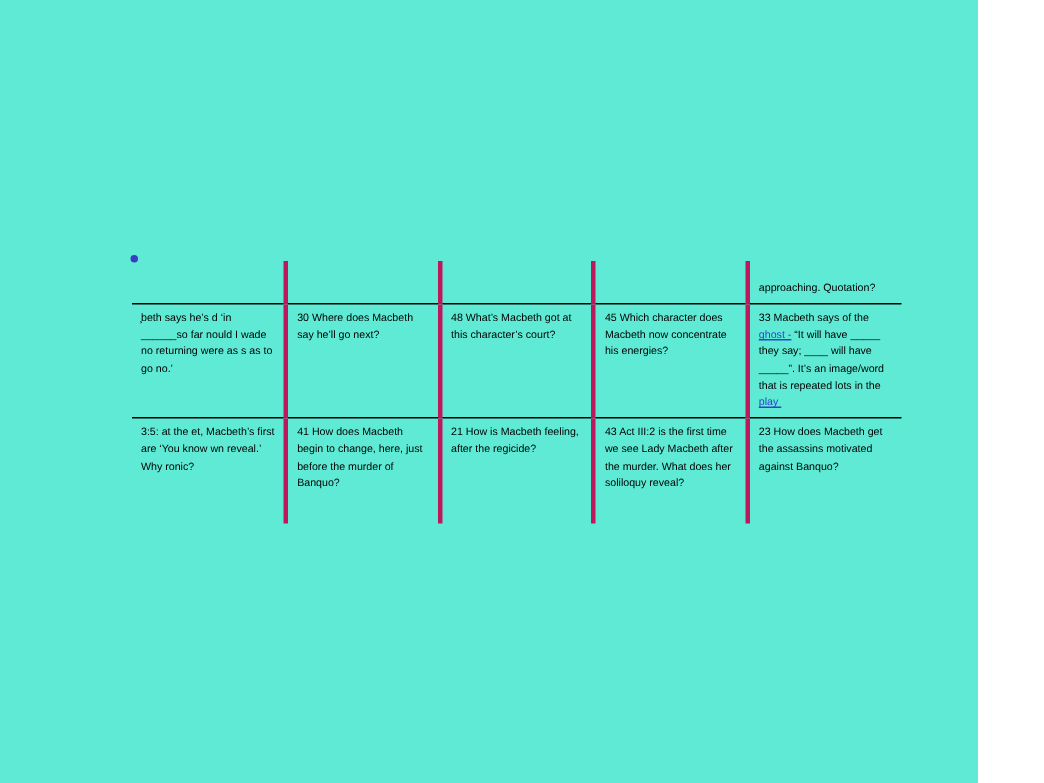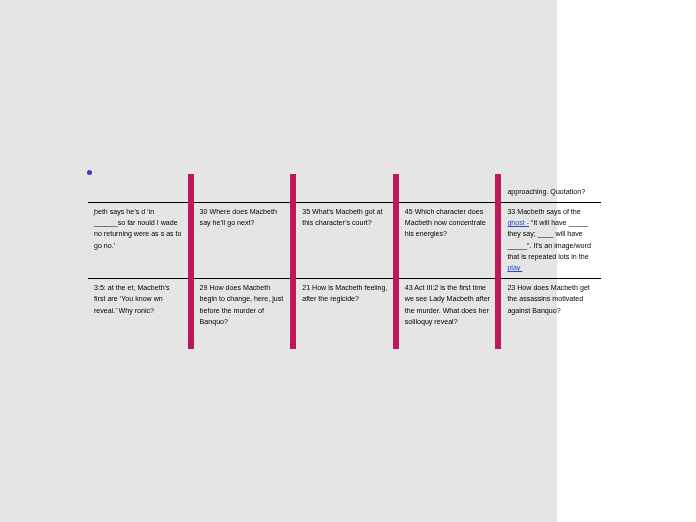--- a/index.html
+++ b/index.html
@@ -11,23 +11,23 @@
     height: 522px;
     background: #ffffff;
     font-family: "Liberation Sans", sans-serif;
     overflow: hidden;
     position: relative;
   }
 
   .slide-canvas {
     position: absolute;
     left: 0; top: 0;
-    width: 557px;
+    width: 652px;
     height: 522px;
-    background: #e5e5e5;
+    background: #5eead4;
   }
 
   
   .bullet-marker {
     position: absolute;
     left: 87px;
     top: 170px;
     width: 5px;
     height: 5px;
     border-radius: 50%;
@@ -42,21 +42,21 @@
     width: 513px;
     border-collapse: collapse;
     table-layout: fixed;
   }
   .qtable td {
     vertical-align: top;
     padding: 4px 5px 4px 6px;
     font-size: 7.1px;
     line-height: 1.58;
     color: #000000;
-    border-right: 6px solid #be185d;
+    border-right: 3px solid #be185d;
     border-bottom: 1px solid #000000;
     word-wrap: break-word;
     overflow: hidden;
   }
   .qtable tr.row-top td {
     height: 24px;
     padding-top: 0;
     vertical-align: bottom;
   }
   .qtable tr.row-mid td { height: 64px; }
@@ -105,36 +105,36 @@
       </tr>
 
       <tr class="row-mid">
         <td class="col-first">
           <span class="cell-text">̧beth says he’s d ‘in ______so far nould I wade no returning were as s as to go no.’</span>
         </td>
         <td>
           <span class="cell-text">30 Where does Macbeth say he’ll go next?</span>
         </td>
         <td>
-          <span class="cell-text">35 What’s Macbeth got at this character’s court?</span>
+          <span class="cell-text">48 What’s Macbeth got at this character’s court?</span>
         </td>
         <td>
           <span class="cell-text">45 Which character does Macbeth now concentrate his energies?</span>
         </td>
         <td class="col-last">
           <span class="cell-text"><span>33 Macbeth says of the </span><span class="link-run">ghost -</span><span> “It will have _____ they say; ____ will have _____”. It’s an image/word that is repeated lots in the </span><span class="link-run">play </span></span>
         </td>
       </tr>
 
       <tr class="row-bot">
         <td class="col-first">
           <span class="cell-text">3:5: at the et, Macbeth’s first are ‘You know wn reveal.’ Why ronic?</span>
         </td>
         <td>
-          <span class="cell-text">29 How does Macbeth begin to change, here, just before the murder of Banquo?</span>
+          <span class="cell-text">41 How does Macbeth begin to change, here, just before the murder of Banquo?</span>
         </td>
         <td>
           <span class="cell-text">21 How is Macbeth feeling, after the regicide?</span>
         </td>
         <td>
           <span class="cell-text">43 Act III:2 is the first time we see Lady Macbeth after the murder. What does her soliloquy reveal?</span>
         </td>
         <td class="col-last">
           <span class="cell-text">23 How does Macbeth get the assassins motivated against Banquo?</span>
         </td>

